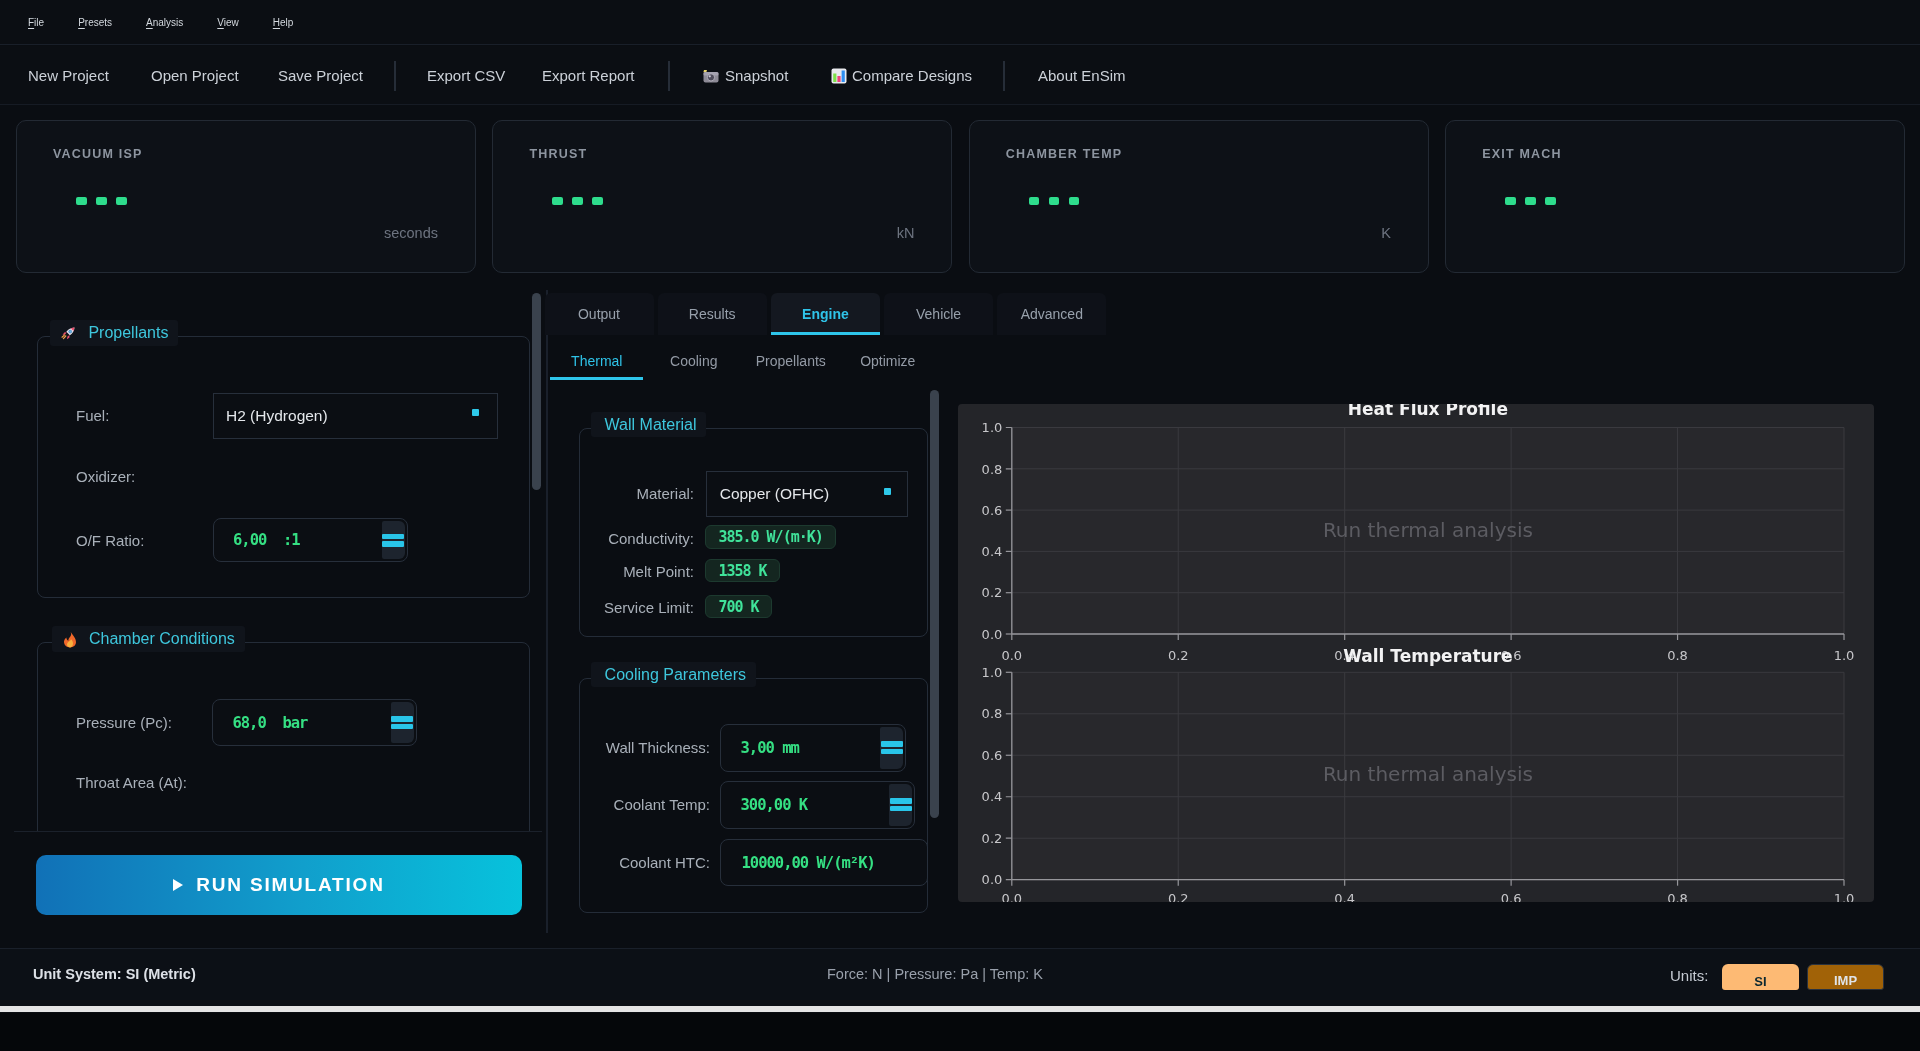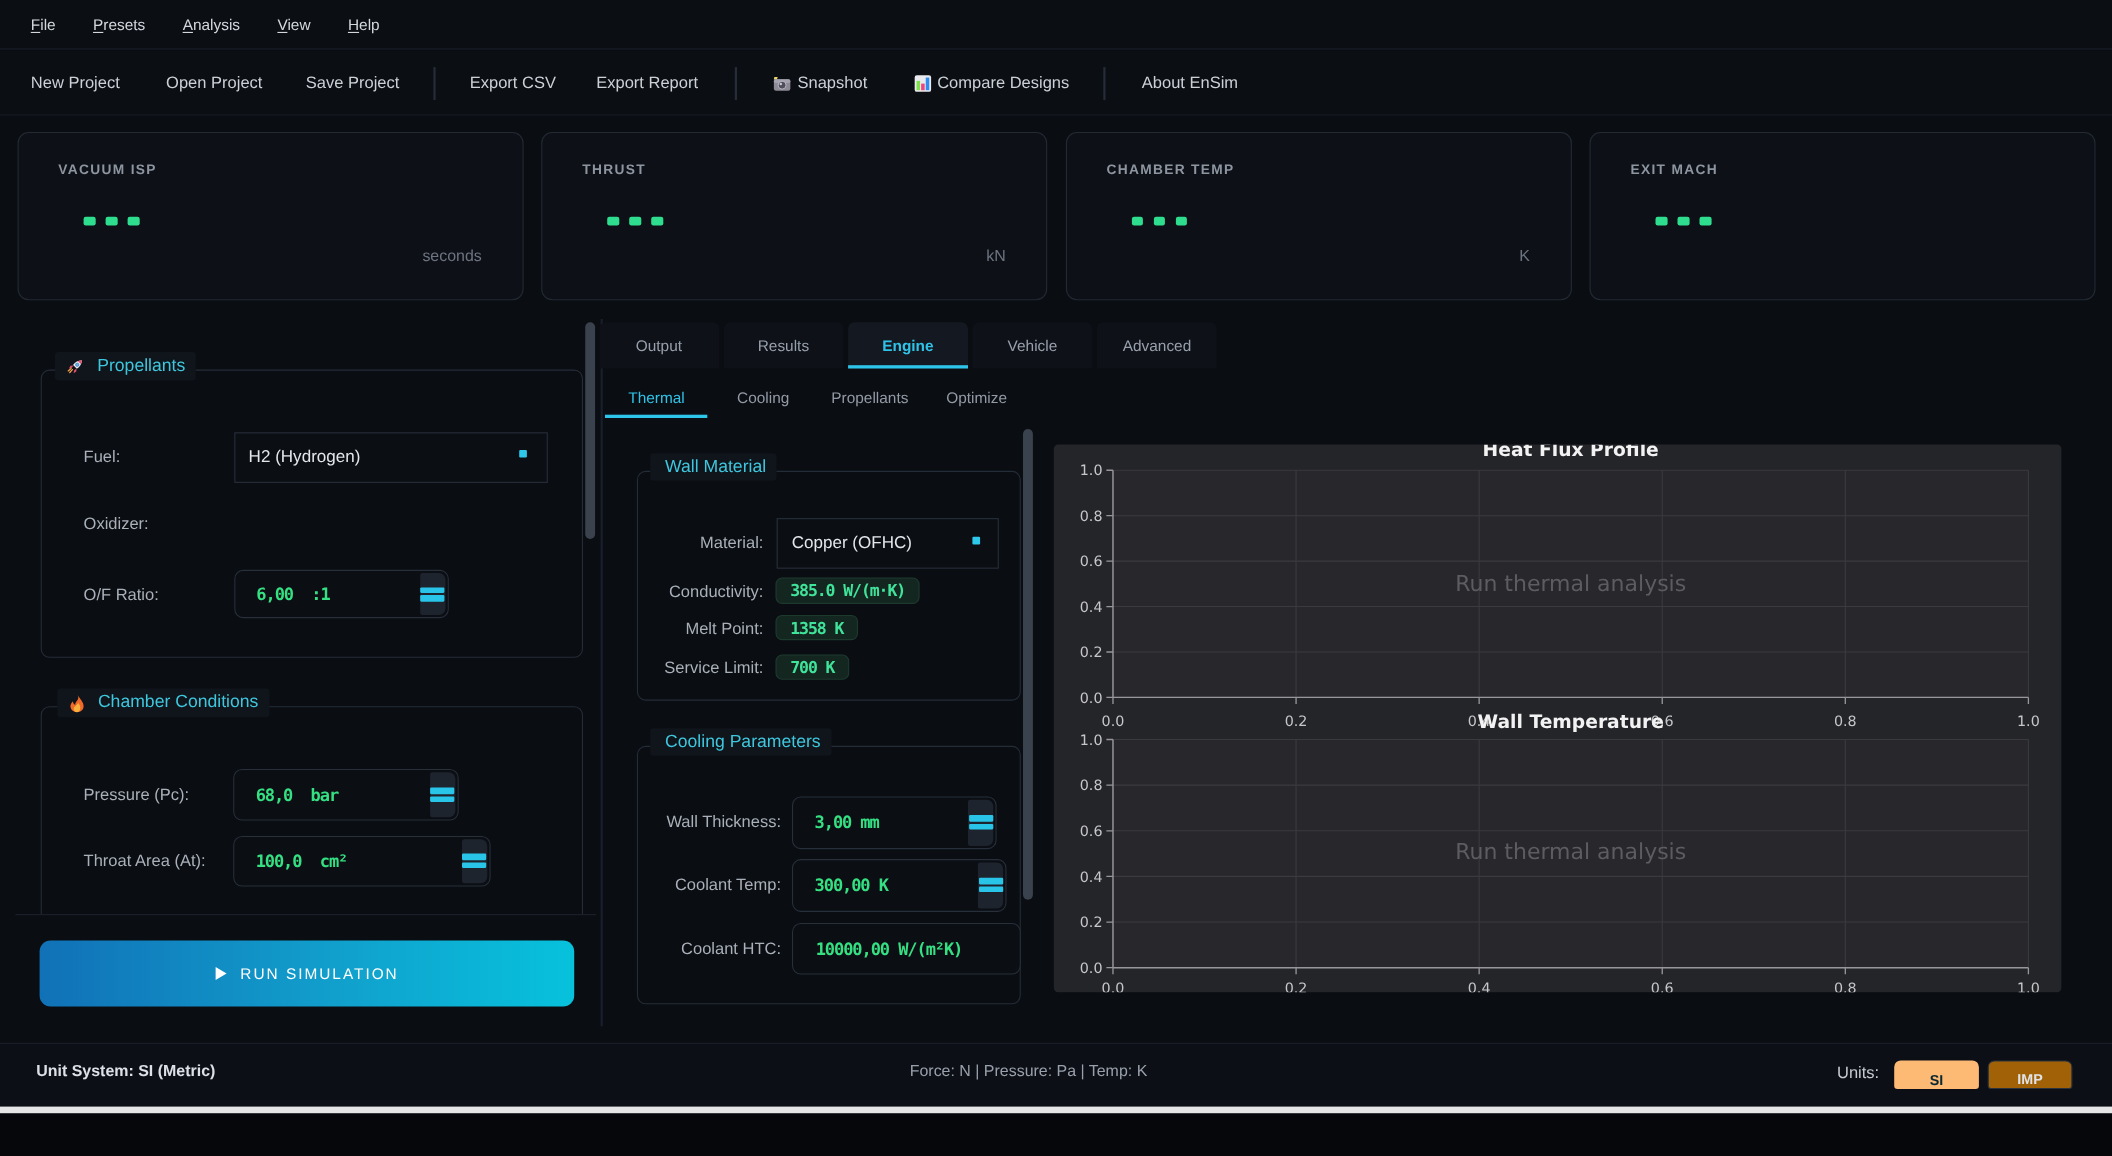--- a/index.html
+++ b/index.html
@@ -11,21 +11,21 @@
     position:relative;
   }
 
   
   #menubar {
     position:absolute; left:0; top:0; width:1920px; height:45px;
     background:#0b0e13; border-bottom:1px solid #191f29;
     display:flex; align-items:center; padding-left:11px;
   }
   .menu-item {
-    font-size:14px; color:#d3d8de; padding:0 17px; line-height:45px; cursor:default;
+    font-size:10px; color:#d3d8de; padding:0 17px; line-height:45px; cursor:default;
   }
   .menu-item .u { text-decoration:underline; text-underline-offset:2px; }
 
   
   #toolbar {
     position:absolute; left:0; top:46px; width:1920px; height:59px;
     background:#0b0e13; border-bottom:1px solid #161b24;
   }
   .tbtn {
     position:absolute; top:0; height:59px; line-height:59px;
@@ -101,21 +101,21 @@
     position:absolute; left:22px; top:22.5px; width:486px; height:60.5px;
     border-radius:10px; border:none; cursor:pointer;
     background:linear-gradient(90deg,#1171b7 0%, #119fcc 55%, #07c2dc 100%);
     display:flex; align-items:center; justify-content:center; gap:13px;
   }
   #run-btn .play {
     width:0; height:0; border-top:6.5px solid transparent; border-bottom:6.5px solid transparent;
     border-left:10px solid #ffffff;
   }
   #run-btn .run-label {
-    font-size:14px; font-weight:normal; letter-spacing:1.8px; color:#ffffff;
+    font-size:19px; font-weight:bold; letter-spacing:1.8px; color:#ffffff;
   }
 
   .vscroll { position:absolute; border-radius:5px; background:#3a424d; }
   .divider-v { position:absolute; width:1.5px; background:#1a202b; }
 
   
   .tab {
     position:absolute; top:292.5px; height:42px; width:109px;
     background:#0e1118; border-radius:6px 6px 0 0;
     display:flex; align-items:center; justify-content:center;
@@ -299,27 +299,20 @@
   <div class="field-label" style="left:62px; top:424px; line-height:17px">Pressure (Pc):</div>
   <div class="spin" style="left:198.4px; top:409px; width:204.4px; height:47px">
     <span class="spin-text">68,0  bar</span>
     <div class="spin-btns" style="right:2px">
       <div class="spin-bar"></div>
       <div class="spin-bar"></div>
     </div>
   </div>
 
   <div class="field-label" style="left:62px; top:484px; line-height:17px">Throat Area (At):</div>
-  <div class="spin" style="left:198.4px; top:470px; width:233.6px; height:45.5px">
-    <span class="spin-text">100,0  cm²</span>
-    <div class="spin-btns" style="right:2px">
-      <div class="spin-bar"></div>
-      <div class="spin-bar"></div>
-    </div>
-  </div>
 </div>
 
 <div class="vscroll" style="left:531.8px; top:293px; width:9.7px; height:197px"></div>
 
 <div id="run-area">
   <button id="run-btn">
     <span class="play"></span>
     <span class="run-label">RUN SIMULATION</span>
   </button>
 </div>

